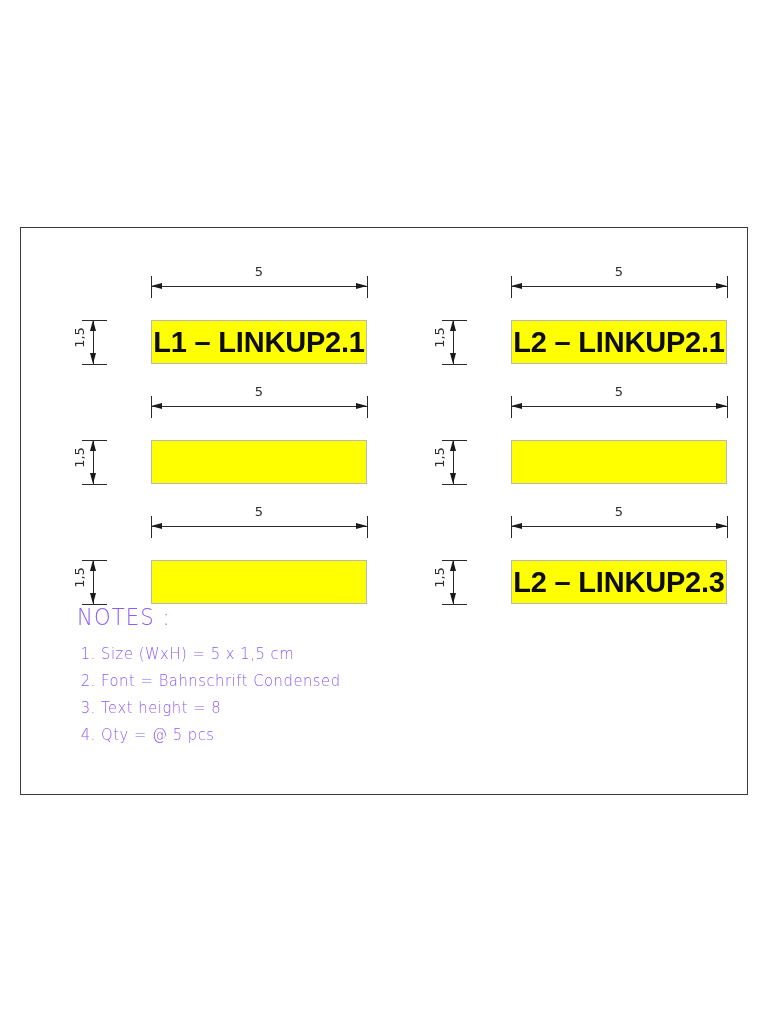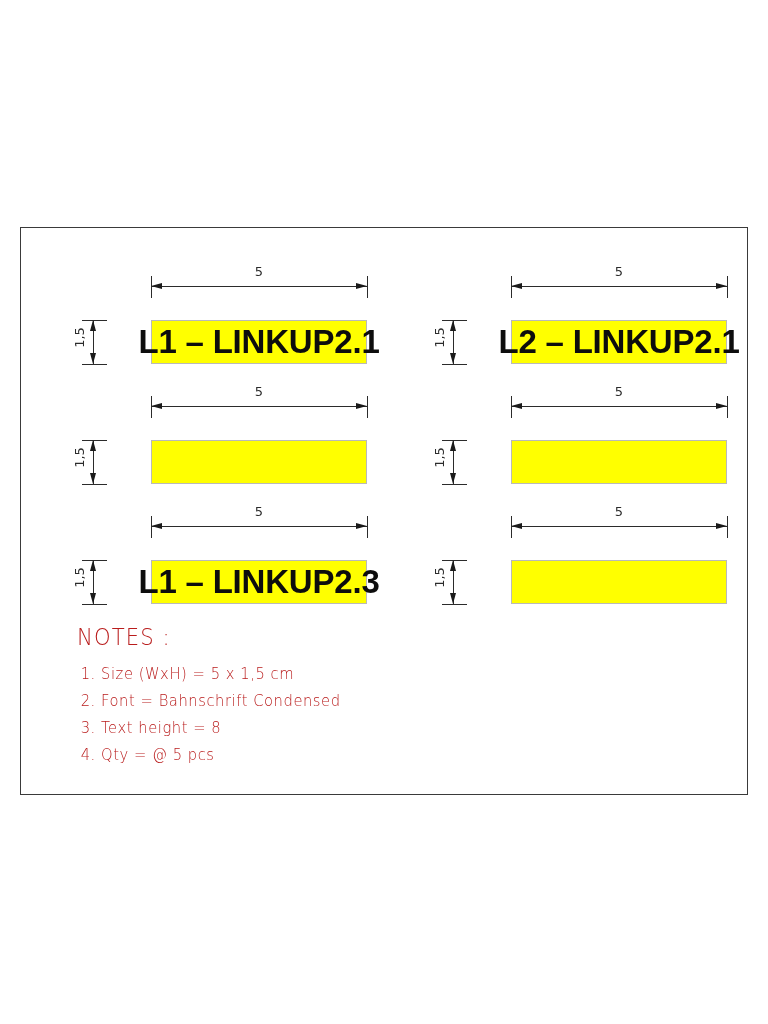--- a/index.html
+++ b/index.html
@@ -160,34 +160,34 @@
     position: absolute;
     left: 94px;
     top: 72px;
     width: 216px;
     height: 44px;
     display: flex;
     align-items: center;
     justify-content: center;
     font-family: "Liberation Sans", sans-serif;
     font-weight: bold;
-    font-size: 33px;
+    font-size: 29px;
     color: #0d0d0d;
     white-space: nowrap;
     letter-spacing: -0.2px;
     overflow: visible;
     pointer-events: none;
   }
 
   
   #notes {
     position: absolute;
     left: 56px;
-    top: 396px;
-    color: #b91c1c;
+    top: 376px;
+    color: #8b5cf6;
   }
   #notes-title {
     font-family: "DejaVu Sans", sans-serif;
     font-size: 23px;
     font-weight: 300;
     letter-spacing: 1.2px;
     margin-bottom: 10px;
     transform: scaleX(0.92);
     transform-origin: left center;
   }
@@ -301,41 +301,41 @@
     </div>
     <div class="dim-v">
       <div class="dim-text">1,5</div>
       <div class="dim-line"></div>
       <div class="ext top"></div>
       <div class="ext bottom"></div>
       <div class="arrow top"></div>
       <div class="arrow bottom"></div>
     </div>
     <div class="sticker"></div>
-    <div class="sticker-text">L1 – LINKUP2.3</div>
   </div>
 
   <div class="label-cell" style="left:396px; top:260px;">
     <div class="dim-h">
       <div class="dim-text">5</div>
       <div class="dim-line"></div>
       <div class="ext left"></div>
       <div class="ext right"></div>
       <div class="arrow left"></div>
       <div class="arrow right"></div>
     </div>
     <div class="dim-v">
       <div class="dim-text">1,5</div>
       <div class="dim-line"></div>
       <div class="ext top"></div>
       <div class="ext bottom"></div>
       <div class="arrow top"></div>
       <div class="arrow bottom"></div>
     </div>
     <div class="sticker"></div>
+    <div class="sticker-text">L2 – LINKUP2.3</div>
   </div>
 
   <div id="notes">
     <div id="notes-title">NOTES :</div>
     <div class="note-line">1. Size (WxH) = 5 x 1,5 cm</div>
     <div class="note-line">2. Font = Bahnschrift Condensed</div>
     <div class="note-line">3. Text height = 8</div>
     <div class="note-line">4. Qty = @ 5 pcs</div>
   </div>
 

